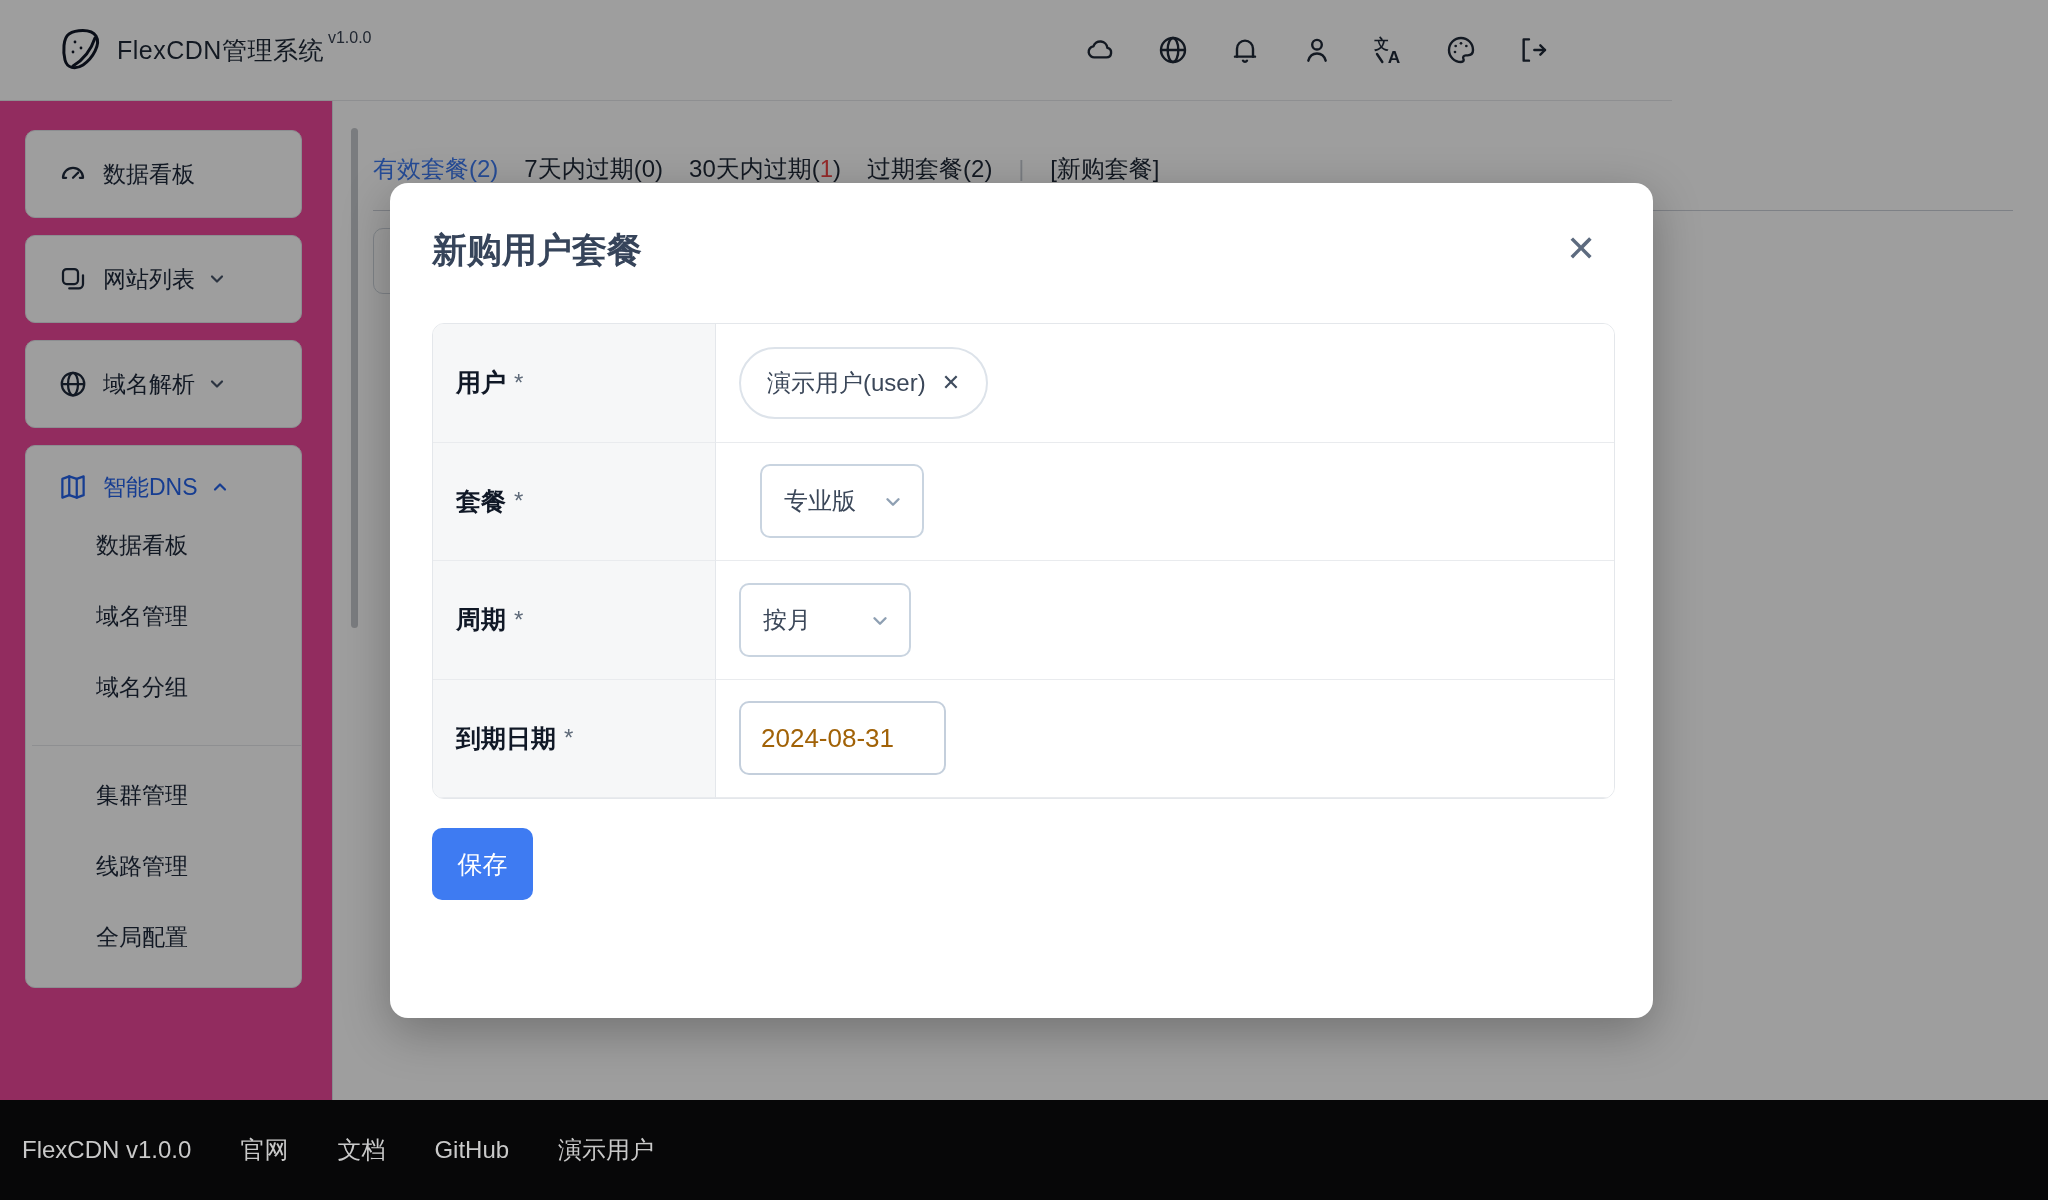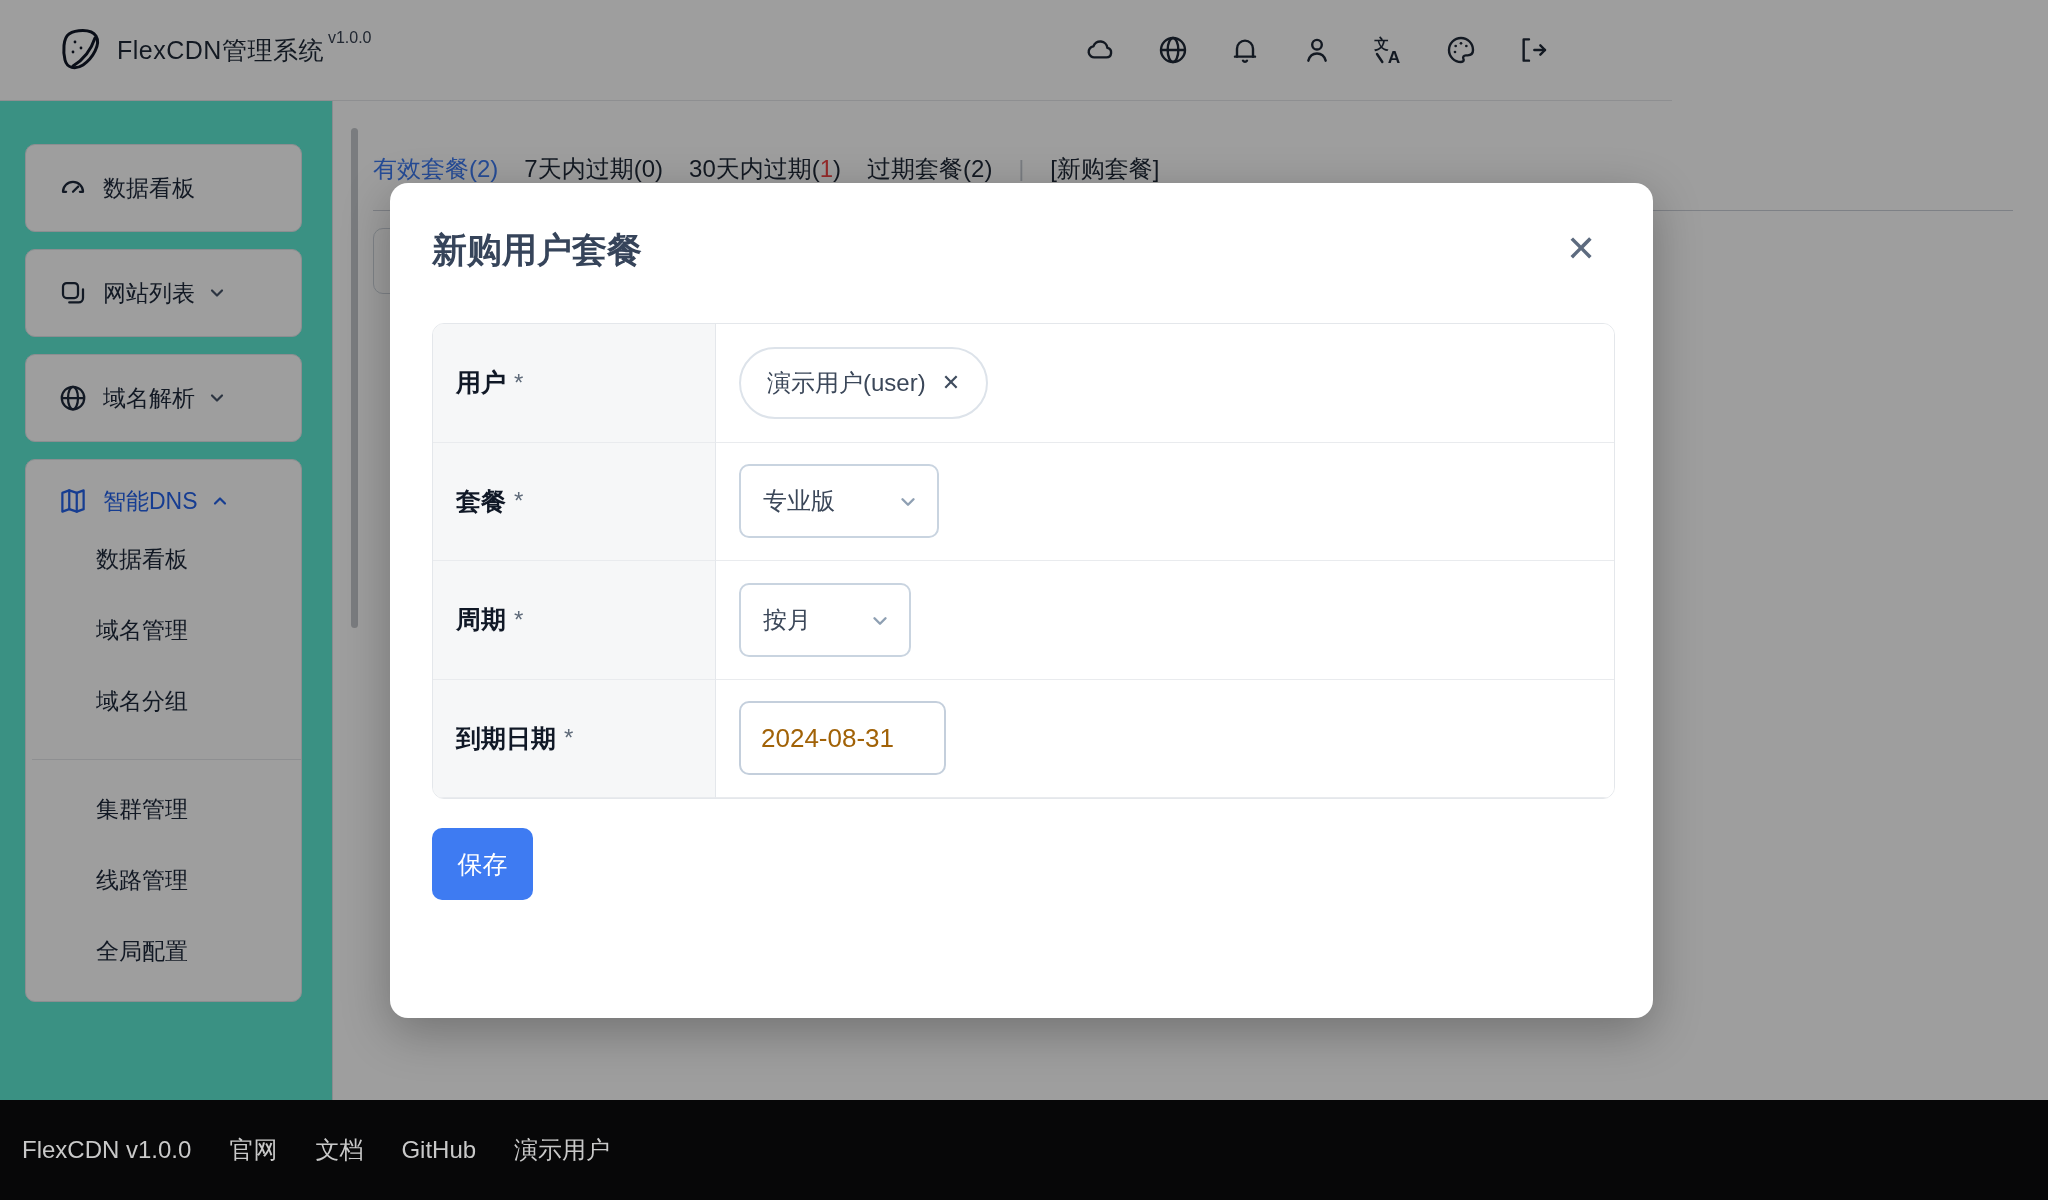--- a/index.html
+++ b/index.html
@@ -12,22 +12,22 @@
   .header{position:absolute;top:0;left:0;width:1672px;height:100px;background:#fff;
     border-bottom:1px solid #e5e7eb;display:flex;align-items:center;z-index:10;}
   .logo{margin-left:55px;width:52px;height:52px;flex:0 0 auto;}
   .brand{margin-left:10px;font-size:25px;color:#1f2937;letter-spacing:.5px;}
   .version{font-size:16px;color:#374151;vertical-align:super;margin-left:4px;position:relative;top:-12px;}
   .hicons{position:absolute;right:123px;top:0;height:100px;display:flex;align-items:center;gap:40px;}
   .hicon{width:32px;height:32px;cursor:pointer;}
   .hicon svg{width:32px;height:32px;stroke:#1f2937;fill:none;stroke-width:1.8;stroke-linecap:round;stroke-linejoin:round;}
   .hicon svg text{stroke:none;fill:#1f2937;}
   
-  .sidebar{position:absolute;top:100px;left:0;width:333px;height:1000px;background:#5eead4;
-    border-right:1px solid #dde2e8;padding:44px 0 0 25px;box-sizing:border-box;overflow:hidden;z-index:5;}
+  .sidebar{position:absolute;top:100px;left:0;width:333px;height:1000px;background:#ec4899;
+    border-right:1px solid #dde2e8;padding:30px 0 0 25px;box-sizing:border-box;overflow:hidden;z-index:5;}
   .nav-card{width:277px;box-sizing:border-box;border:1px solid #e2e6ea;border-radius:10px;
     margin-bottom:17px;background:#fff;}
   .nav-row{height:86px;display:flex;align-items:center;padding-left:32px;cursor:pointer;}
   .nav-icon{width:30px;height:30px;margin-right:15px;flex:0 0 auto;}
   .nav-icon svg{width:30px;height:30px;stroke:#1e293b;fill:none;stroke-width:1.8;stroke-linecap:round;stroke-linejoin:round;}
   .nav-label{font-size:23px;color:#1e293b;}
   .chev{margin-left:12px;width:20px;height:20px;}
   .chev svg{width:20px;height:20px;stroke:#475569;fill:none;stroke-width:2.2;stroke-linecap:round;stroke-linejoin:round;}
   .nav-group{padding:18px 0 14px;}
   .group-head{height:46px;display:flex;align-items:center;padding-left:32px;cursor:pointer;}
@@ -41,21 +41,21 @@
   .tabbar{position:absolute;left:373px;top:128px;width:1640px;height:83px;border-bottom:1px solid #ccd1d8;
     display:flex;align-items:center;gap:26px;z-index:5;box-sizing:border-box;}
   .tab{font-size:24px;color:#1f2937;cursor:pointer;white-space:nowrap;}
   .tab.active{color:#3e7bf2;}
   .tab .red{color:#f04545;}
   .tab-sep{color:#c3c9d1;font-size:22px;}
   .ghost-box{position:absolute;left:373px;top:228px;width:230px;height:64px;border:1px solid #cfd6de;
     border-radius:10px;background:#fff;z-index:5;}
   
   .footer{position:absolute;left:0;bottom:0;width:2048px;height:100px;background:#070708;
-    display:flex;align-items:center;gap:38px;padding-left:22px;box-sizing:border-box;z-index:45;}
+    display:flex;align-items:center;gap:49px;padding-left:22px;box-sizing:border-box;z-index:45;}
   .footer .fbrand{color:#c9c9c9;font-size:24px;}
   .footer .flink{color:#c9c9c9;font-size:24px;cursor:pointer;text-decoration:none;}
   
   .overlay{position:absolute;left:0;top:0;width:2048px;height:1100px;background:rgba(0,0,0,0.38);z-index:40;}
   .modal{position:absolute;left:390px;top:183px;width:1263px;height:835px;background:#fff;border-radius:18px;
     box-shadow:0 14px 48px rgba(0,0,0,.28);z-index:50;box-sizing:border-box;}
   .modal-title{position:absolute;left:42px;top:44px;font-size:35px;font-weight:700;color:#36445a;}
   .modal-close{position:absolute;right:50px;top:44px;width:44px;height:44px;display:flex;align-items:center;
     justify-content:center;font-size:36px;color:#5d6b7f;cursor:pointer;}
   .form-table{position:absolute;left:42px;top:140px;width:1183px;height:476px;border:1px solid #e4e7eb;
@@ -66,21 +66,21 @@
   .cell-label .req{margin-left:8px;color:#5f6b7a;font-weight:400;font-size:24px;}
   .cell-ctl{background:#fff;border-bottom:1px solid #e9ebee;display:flex;align-items:center;padding-left:23px;}
   .chip{display:inline-flex;align-items:center;height:68px;padding:0 26px;border:2px solid #dde3ea;
     border-radius:36px;gap:16px;background:#fff;}
   .chip-text{font-size:24px;color:#3b4759;}
   .chip-x{font-size:22px;color:#3f4c5e;cursor:pointer;line-height:1;}
   .select{display:inline-flex;align-items:center;justify-content:space-between;height:74px;box-sizing:border-box;
     border:2px solid #c9d4e0;border-radius:10px;padding:0 20px 0 22px;background:#fff;cursor:pointer;}
   .select-text{font-size:24px;color:#3b4759;}
   .select .chev svg{stroke:#8fa0b3;width:22px;height:22px;}
-  .sel-plan{width:200px;}
+  .sel-plan{width:164px;margin-left:21px;}
   .sel-period{width:172px;}
   .date-input{width:207px;height:74px;box-sizing:border-box;border:2px solid #c4cfdc;border-radius:10px;
     font-size:26px;color:#a16207;padding:0 0 0 20px;font-family:"Liberation Sans","DejaVu Sans",sans-serif;
     outline:none;background:#fff;}
   .save-btn{position:absolute;left:42px;top:645px;width:101px;height:72px;border:none;border-radius:10px;
     background:#3e7bf2;color:#fff;font-size:25px;cursor:pointer;font-family:inherit;}
 </style>
 </head>
 <body>
 

